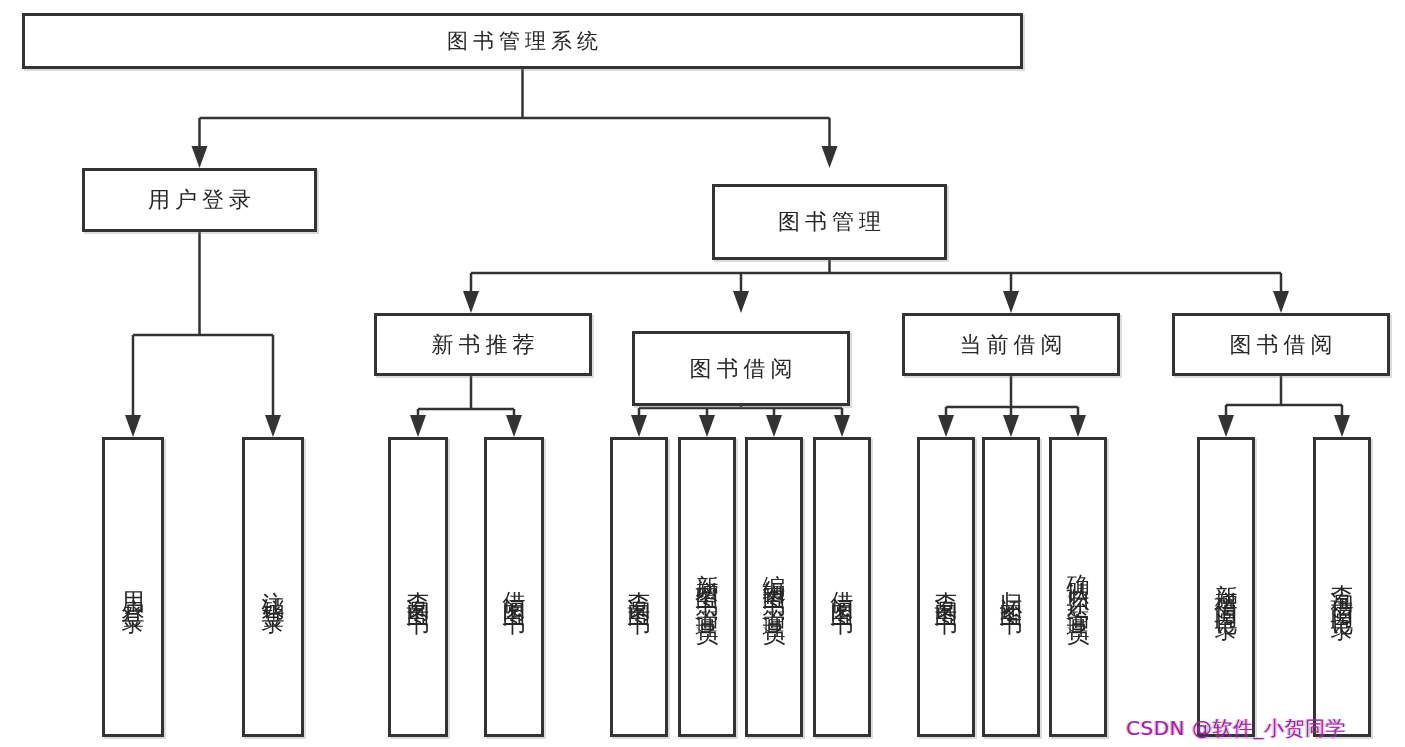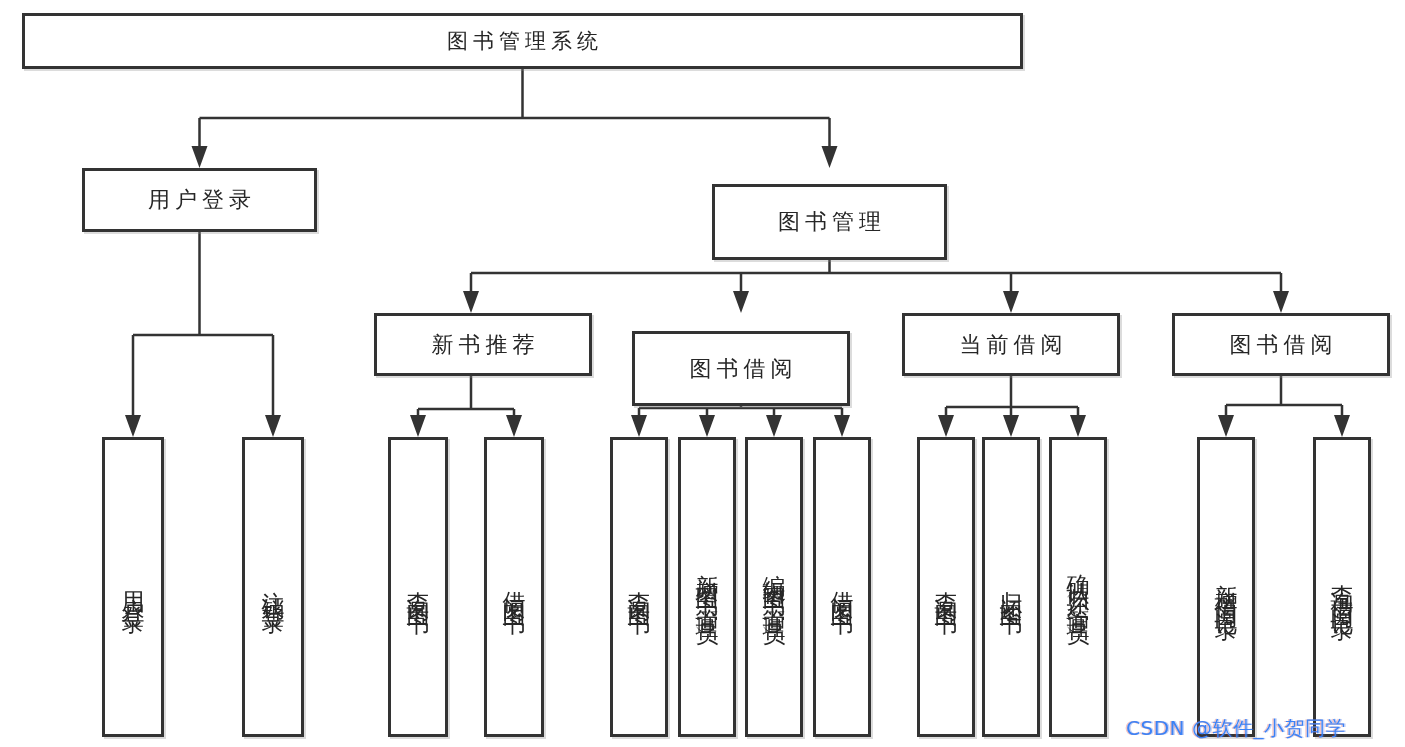--- a/index.html
+++ b/index.html
@@ -64,21 +64,21 @@
   .n-lf-10 { left: 982px;  width: 58px; }
   .n-lf-11 { left: 1049px; width: 58px; }
   .n-lf-12 { left: 1197px; width: 58px; }
   .n-lf-13 { left: 1313px; width: 58px; }
   .watermark {
     position: absolute;
     left: 1126px;
     top: 716px;
     font-size: 20px;
     line-height: 1.2;
-    color: #3b82f6;
+    color: #a21caf;
     letter-spacing: 0.5px;
     white-space: nowrap;
     z-index: 5;
     text-shadow: -1.5px 0 0 rgba(225,70,60,0.30), 1.5px 0 0 rgba(70,110,225,0.30);
     text-align: right;
   }
 </style>
 </head>
 <body>
 

